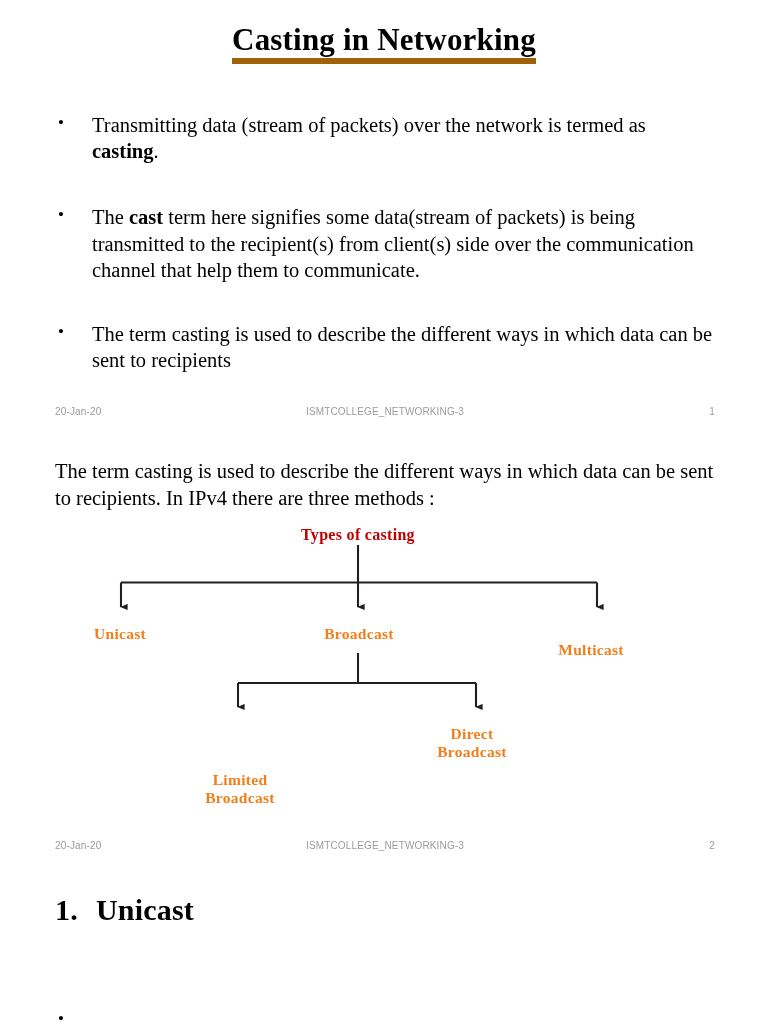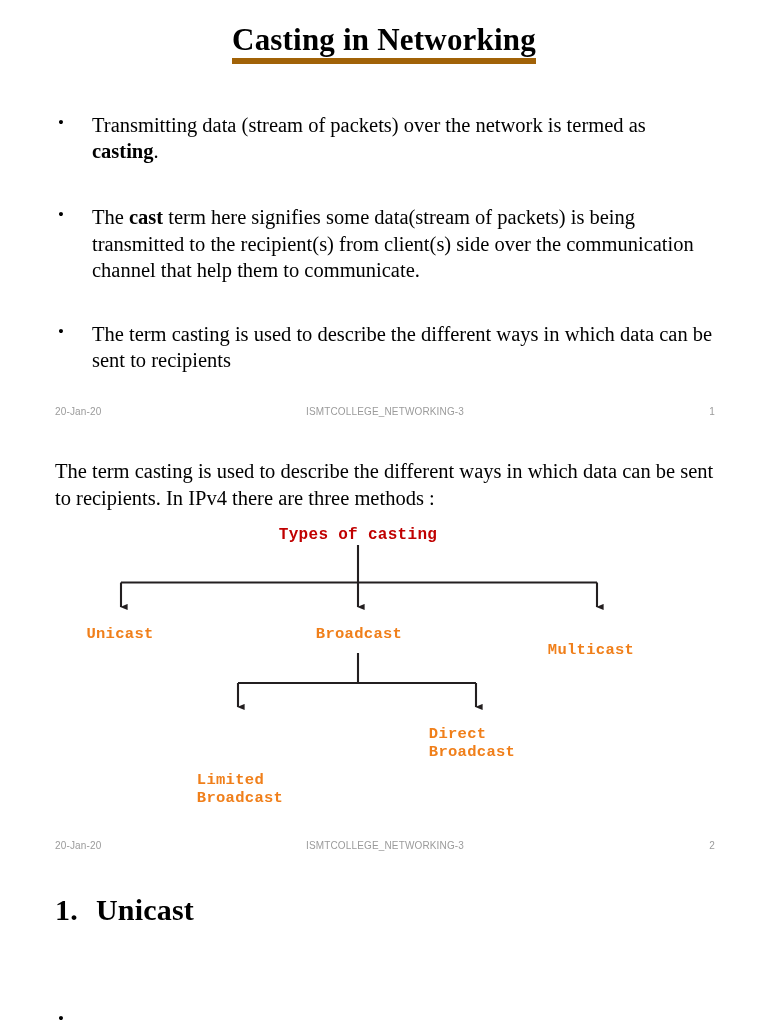--- a/index.html
+++ b/index.html
@@ -98,25 +98,25 @@
     width: 768px;
     height: 250px;
   }
   .diagram svg {
     position: absolute;
     left: 0;
     top: 0;
   }
   .node {
     position: absolute;
-    font-family: Liberation Mono, monospace;
+    font-family: Liberation Serif, serif;
     font-weight: bold;
     font-size: 15.5px;
     letter-spacing: 0.3px;
-    text-align: left;
+    text-align: center;
     white-space: pre-line;
     line-height: 1.18;
     transform: translateX(-50%);
   }
   .node-root  { color: #C00000; font-size: 16px; }
   .node-child { color: #F07F1A; }
 
   
   .section-heading {
     position: absolute;

